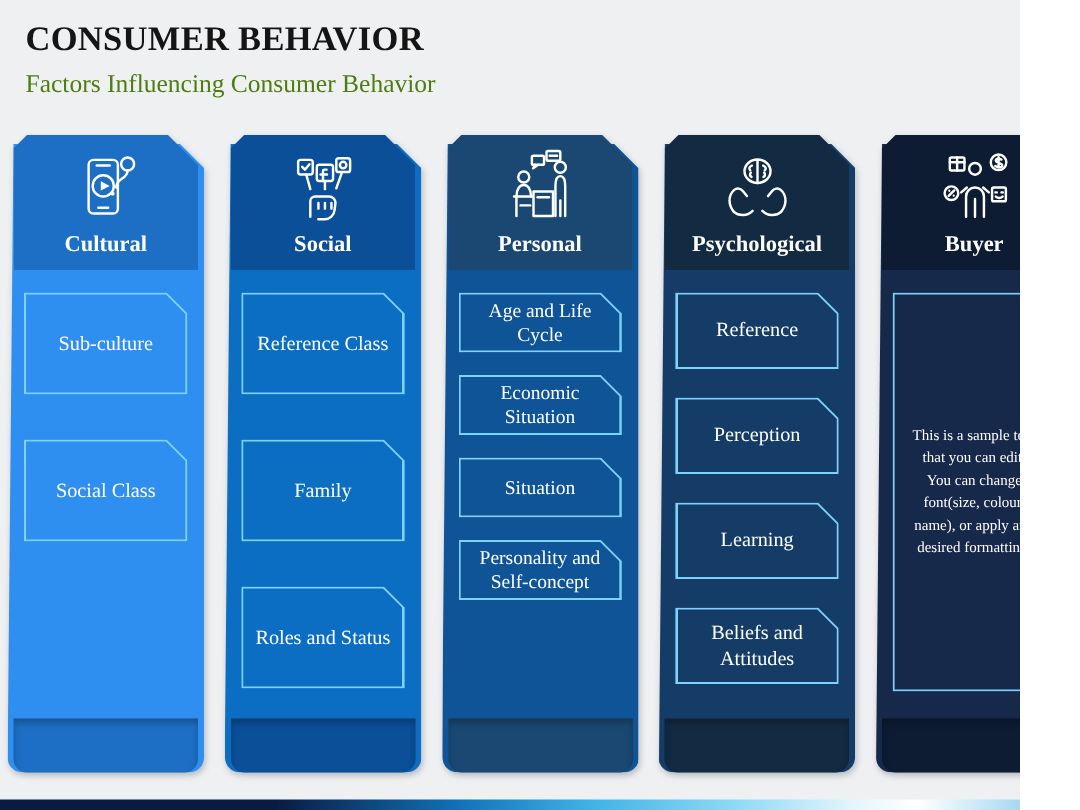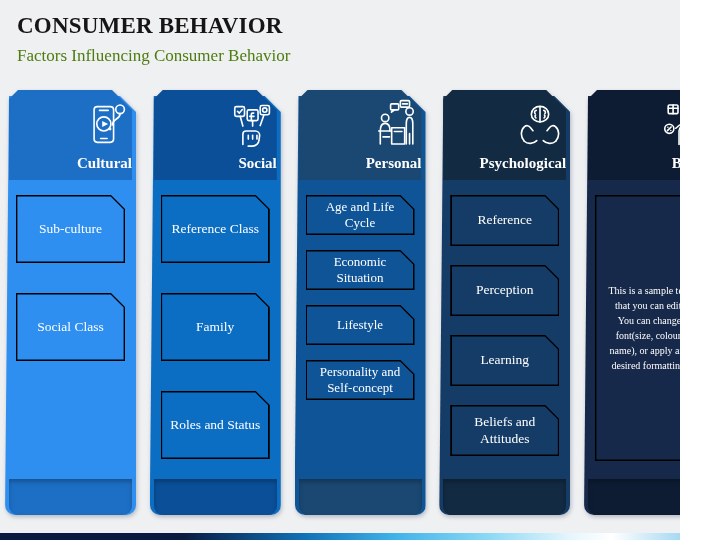--- a/index.html
+++ b/index.html
@@ -27,21 +27,21 @@
   .col-bg{
     position:absolute;left:0;right:0;top:6px;bottom:0;
     background:var(--bdy);
     border-radius:0 0 10px 10px;
     clip-path:polygon(4px 0, calc(100% - 16px) 0, 100% 16px, 100% 100%, 0 100%);
   }
   .col-header{
     position:absolute;left:4px;right:4px;top:0;height:90px;
     background:var(--hdr);
     clip-path:polygon(9px 0, calc(100% - 20px) 0, 100% 20px, 100% 100%, 0 100%, 0 9px);
-    display:flex;flex-direction:column;align-items:flex-end;justify-content:space-between;
+    display:flex;flex-direction:column;align-items:center;justify-content:space-between;
     padding:9px 0 8px;box-sizing:border-box;
   }
   .col-footer{
     position:absolute;left:4px;right:4px;bottom:0;height:36px;
     background:var(--hdr);border-radius:0 0 9px 9px;
     box-shadow:inset 0 3px 4px rgba(0,0,0,.25);
   }
   .col-title{color:#fff;font-weight:bold;font-size:15px;}
   .hicon{width:52px;height:52px;display:block;}
   .hicon svg{width:52px;height:52px;display:block;}
@@ -50,21 +50,21 @@
 
   .col-items{
     position:absolute;left:0;right:0;top:90px;bottom:36px;
     padding:15px 11px 18px;box-sizing:border-box;
     display:flex;flex-direction:column;
   }
   .c0 .col-items,.c1 .col-items{gap:30px;}
   .c2 .col-items{gap:15px;}
   .c3 .col-items{gap:19px;}
   .box{position:relative;flex:0 0 auto;
-    background:#000000;
+    background:#7dd3fc;
     clip-path:polygon(0 0, calc(100% - 14px) 0, 100% 14px, 100% 100%, 0 100%);}
   .c0 .box,.c1 .box{height:68px;}
   .c2 .box{height:40px;}
   .c3 .box{height:51px;}
   .box-in{
     position:absolute;inset:1.4px;background:var(--bdy);
     clip-path:polygon(0 0, calc(100% - 13px) 0, 100% 13px, 100% 100%, 0 100%);
     display:flex;align-items:center;justify-content:center;text-align:center;
     color:#fff;font-size:13.5px;line-height:1.25;padding:2px 5px;box-sizing:border-box;
   }
@@ -174,21 +174,21 @@
         <span class="col-title">Personal</span>
       </div>
       <div class="col-items">
         <div class="box">
             <div class="box-in">Age and Life Cycle</div>
           </div>
         <div class="box">
             <div class="box-in">Economic Situation</div>
           </div>
         <div class="box">
-            <div class="box-in">Lifestyle</div>
+            <div class="box-in">Situation</div>
           </div>
         <div class="box">
             <div class="box-in">Personality and Self-concept</div>
           </div>
       </div>
     </div>
 
     <div class="column c3">
       <div class="col-bg"></div>
       <div class="col-footer"></div>

